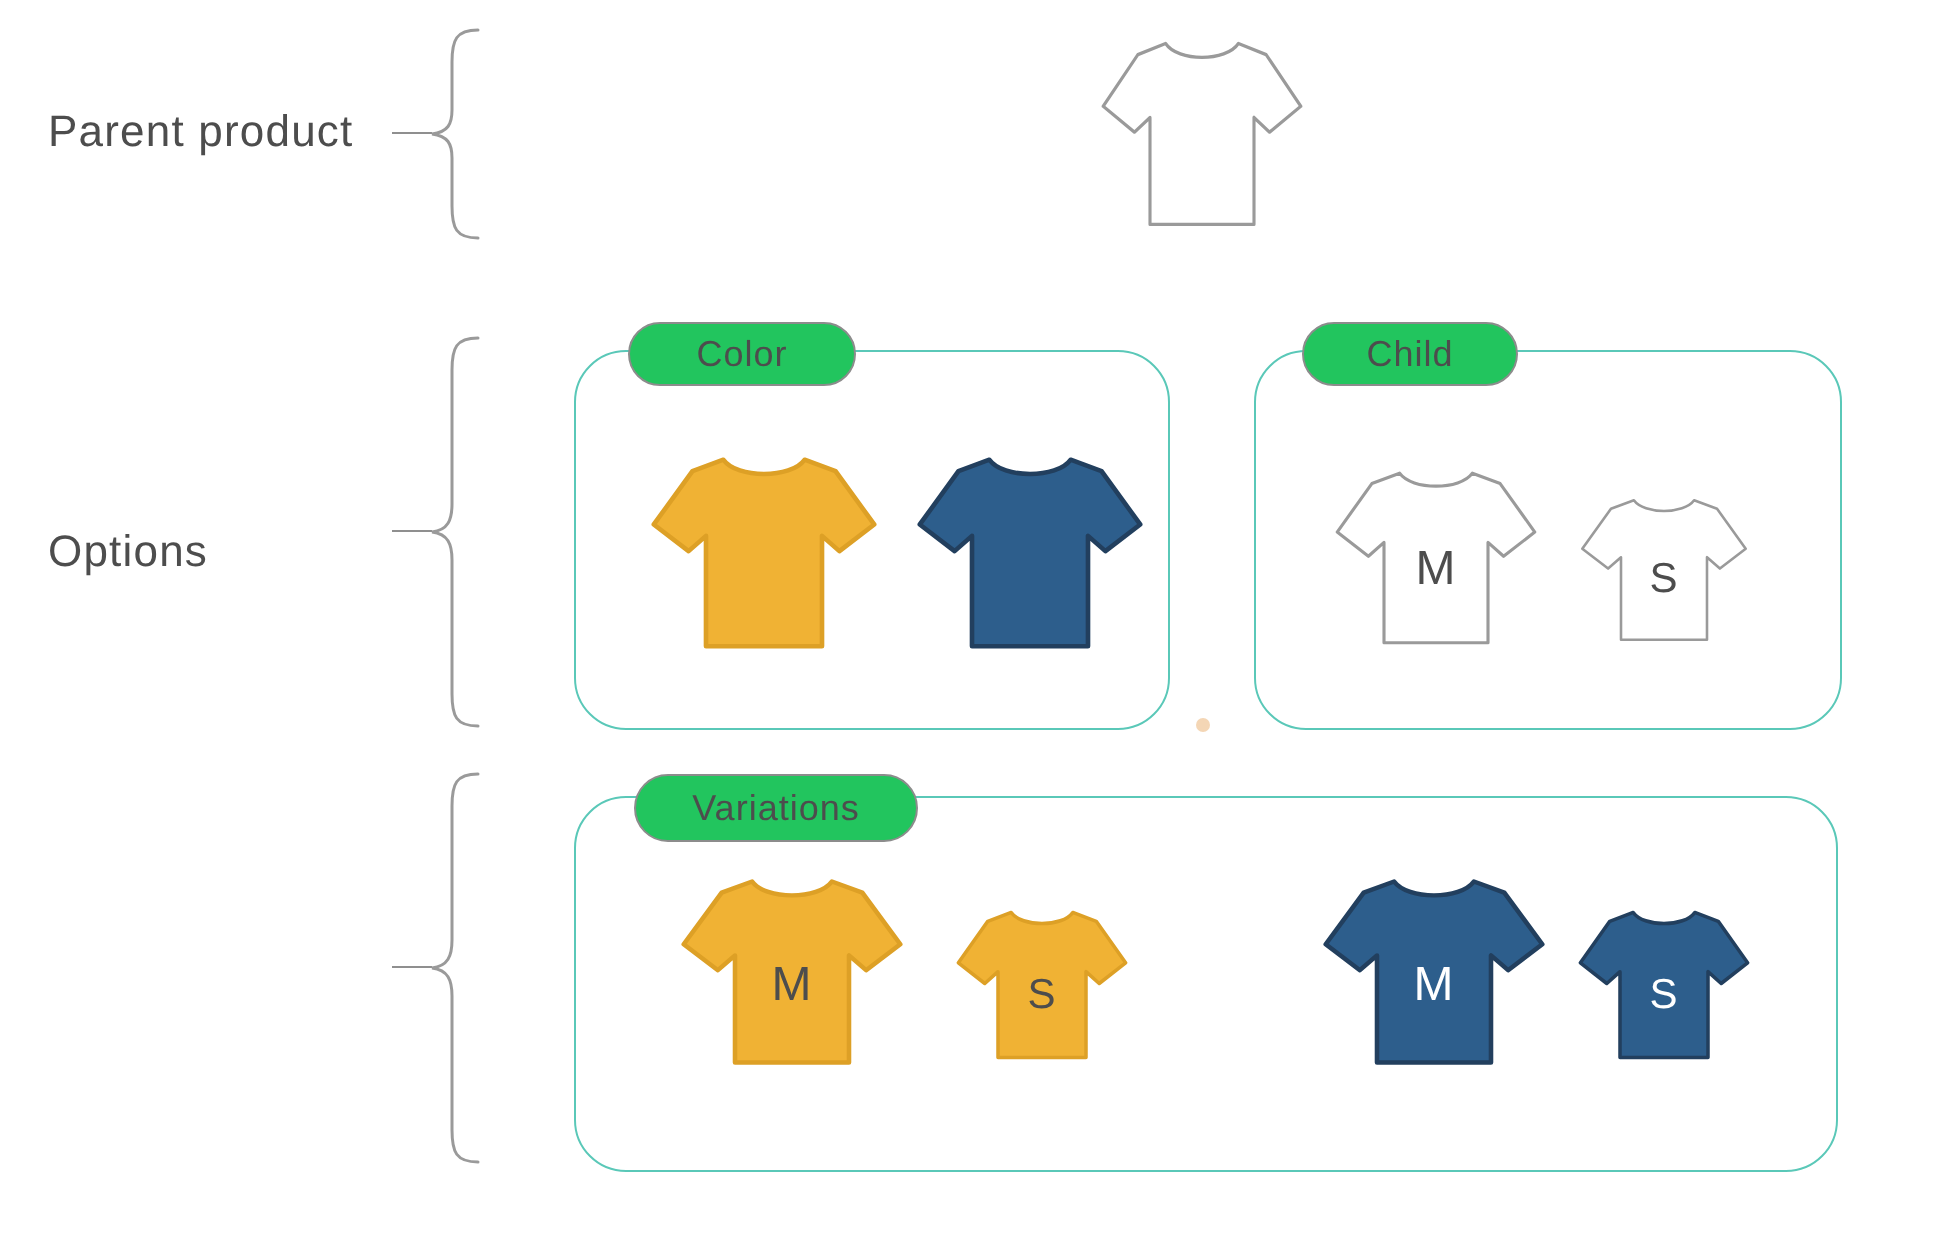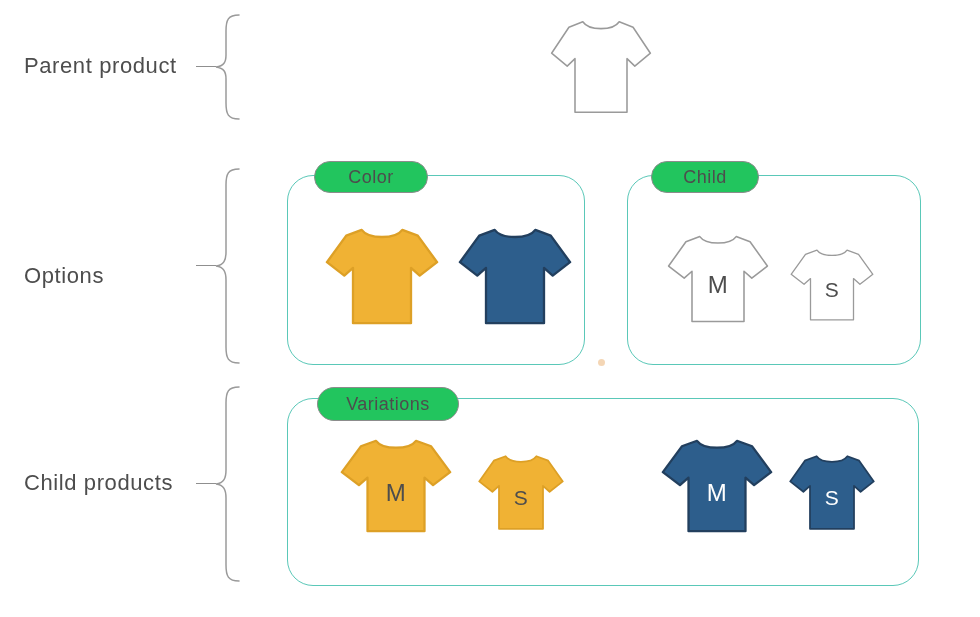--- a/index.html
+++ b/index.html
@@ -37,21 +37,20 @@
   <svg class="brace" style="left:214px;top:14px;" width="26" height="106" viewBox="0 0 26 106">
     <path d="M25 1 C14 1 12 6 12 17 L12 41 C12 48 10 52 2 53 C10 54 12 58 12 65 L12 89 C12 100 14 105 25 105"></path>
   </svg>
 
   <div class="row-label" style="left:24px;top:263px;">Options</div>
   <div class="connector" style="left:196px;top:265px;width:20px;"></div>
   <svg class="brace" style="left:214px;top:168px;" width="26" height="196" viewBox="0 0 26 196">
     <path d="M25 1 C14 1 12 6 12 17 L12 84 C12 92 10 97 2 98 C10 99 12 104 12 112 L12 179 C12 190 14 195 25 195"></path>
   </svg>
 
-  <div class="row-label" style="left:24px;top:470px;">Child products</div>
   <div class="connector" style="left:196px;top:483px;width:20px;"></div>
   <svg class="brace" style="left:214px;top:386px;" width="26" height="196" viewBox="0 0 26 196">
     <path d="M25 1 C14 1 12 6 12 17 L12 84 C12 92 10 97 2 98 C10 99 12 104 12 112 L12 179 C12 190 14 195 25 195"></path>
   </svg>
 
   <div class="shirt" style="left:549px;top:19px;width:104px;height:96px;">
     <svg viewBox="0 0 120 104" preserveAspectRatio="none">
       <path d="M39 3 C46 13 74 13 81 3 L97 9 L117 37 L99 51 L90 43 L90 101 L30 101 L30 43 L21 51 L3 37 L23 9 Z" stroke-width="1.8" stroke-linejoin="round" fill="#FFFFFF" stroke="#9A9A9A"></path>
     </svg>
   </div>

